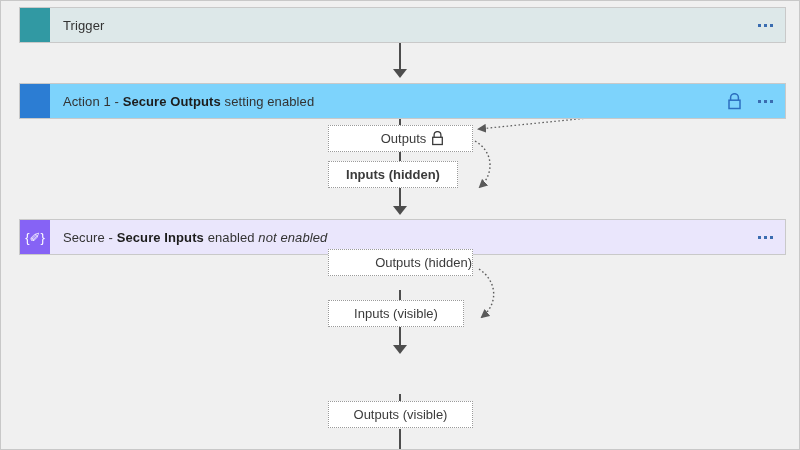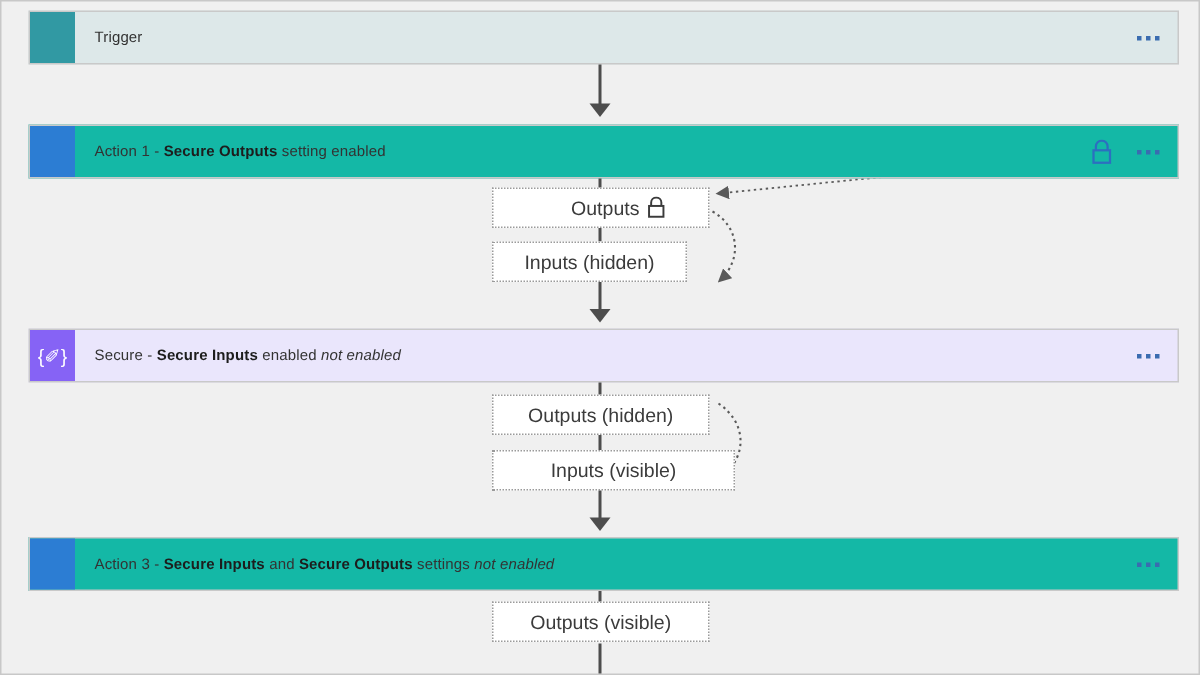--- a/index.html
+++ b/index.html
@@ -41,21 +41,21 @@
   }
   .card-body {
     flex: 1 1 auto;
     display: flex;
     align-items: center;
     justify-content: space-between;
     padding: 0 10px 0 13px;
     min-width: 0;
   }
   .card-title {
-    font-size: 10px;
+    font-size: 13px;
     color: #333333;
     white-space: nowrap;
     letter-spacing: 0.1px;
   }
   .card-title b { font-weight: bold; color: #1d1d1d; }
   .card-title i { }
 
   .card-right {
     display: flex;
     align-items: center;
@@ -77,21 +77,21 @@
     height: 3px;
     background: #3a6cb0;
   }
 
   
   .hdr-lock { line-height: 0; cursor: pointer; }
 
   
   .card.trigger  { background: #dde8e9; }
   .card.trigger  .card-accent { background: #3199a3; }
-  .card.action   { background: #14b8a6; }
+  .card.action   { background: #7dd3fc; }
   .card.action   .card-accent { background: #2c7dd3; }
   .card.compose  { background: #eae6fc; }
   .card.compose  .card-accent { background: #8663f5; }
 
   
   .databox {
     position: absolute;
     display: flex;
     align-items: center;
     justify-content: center;
@@ -190,21 +190,21 @@
     <span class="lock-glyph">
       <svg width="13" height="15" viewBox="0 0 13 15" xmlns="http://www.w3.org/2000/svg">
         <path d="M3.1 6.3 V4 a3.4 3.4 0 0 1 6.8 0 V6.3" fill="none" stroke="#3b3b3b" stroke-width="1.3"></path>
         <rect x="1.7" y="6.3" width="9.6" height="7.2" fill="none" stroke="#3b3b3b" stroke-width="1.3"></rect>
       </svg>
     </span>
   </div>
 
   <div class="conn" style="left:398px; top:151px; height:9px;"></div>
 
-  <div class="databox" style="left:327px; top:160px; width:130px; height:27px;">
+  <div class="databox" style="left:327px; top:160px; width:130px; height:27px;font-weight:bold;">
     <span>Inputs (hidden)</span>
   </div>
 
   <div class="conn" style="left:398px; top:187px; height:22px;"></div>
   <div class="arrowhead" style="left:392px; top:205px;"></div>
 
   <div class="card compose" style="left:18px; top:218px; width:767px; height:36px;">
     <div class="card-accent">
       <span style="font-size:13px; color:#ffffff; font-family:'Liberation Sans', sans-serif;">{✐}</span>
     </div>
@@ -217,48 +217,33 @@
           <i></i>
             <i></i>
             <i></i>
         </span>
       </span>
     </div>
   </div>
 
   <div class="conn" style="left:398px; top:254px; height:9px;"></div>
 
-  <div class="databox" style="left:327px; top:262px; width:145px; height:27px;">
+  <div class="databox" style="left:327px; top:248px; width:145px; height:27px;justify-content:flex-end;">
     <span>Outputs (hidden)</span>
   </div>
 
   <div class="conn" style="left:398px; top:289px; height:10px;"></div>
 
-  <div class="databox" style="left:327px; top:299px; width:162px; height:27px;">
+  <div class="databox" style="left:327px; top:299px; width:136px; height:27px;">
     <span>Inputs (visible)</span>
   </div>
 
   <div class="conn" style="left:398px; top:326px; height:22px;"></div>
   <div class="arrowhead" style="left:392px; top:344px;"></div>
 
-  <div class="card action" style="left:18px; top:357px; width:767px; height:36px;">
-    <div class="card-accent"></div>
-    <div class="card-body">
-      <span class="card-title">
-        <span>Action 3 - </span><b>Secure Inputs</b><span> and </span><b>Secure Outputs</b><span> settings </span><i>not enabled</i>
-      </span>
-      <span class="card-right">
-        <span class="ellipsis">
-          <i></i>
-            <i></i>
-            <i></i>
-        </span>
-      </span>
-    </div>
-  </div>
 
   <div class="conn" style="left:398px; top:393px; height:9px;"></div>
 
   <div class="databox" style="left:327px; top:400px; width:145px; height:27px;">
     <span>Outputs (visible)</span>
   </div>
 
   <div class="conn" style="left:398px; top:428px; height:22px;"></div>
 
 </div>

